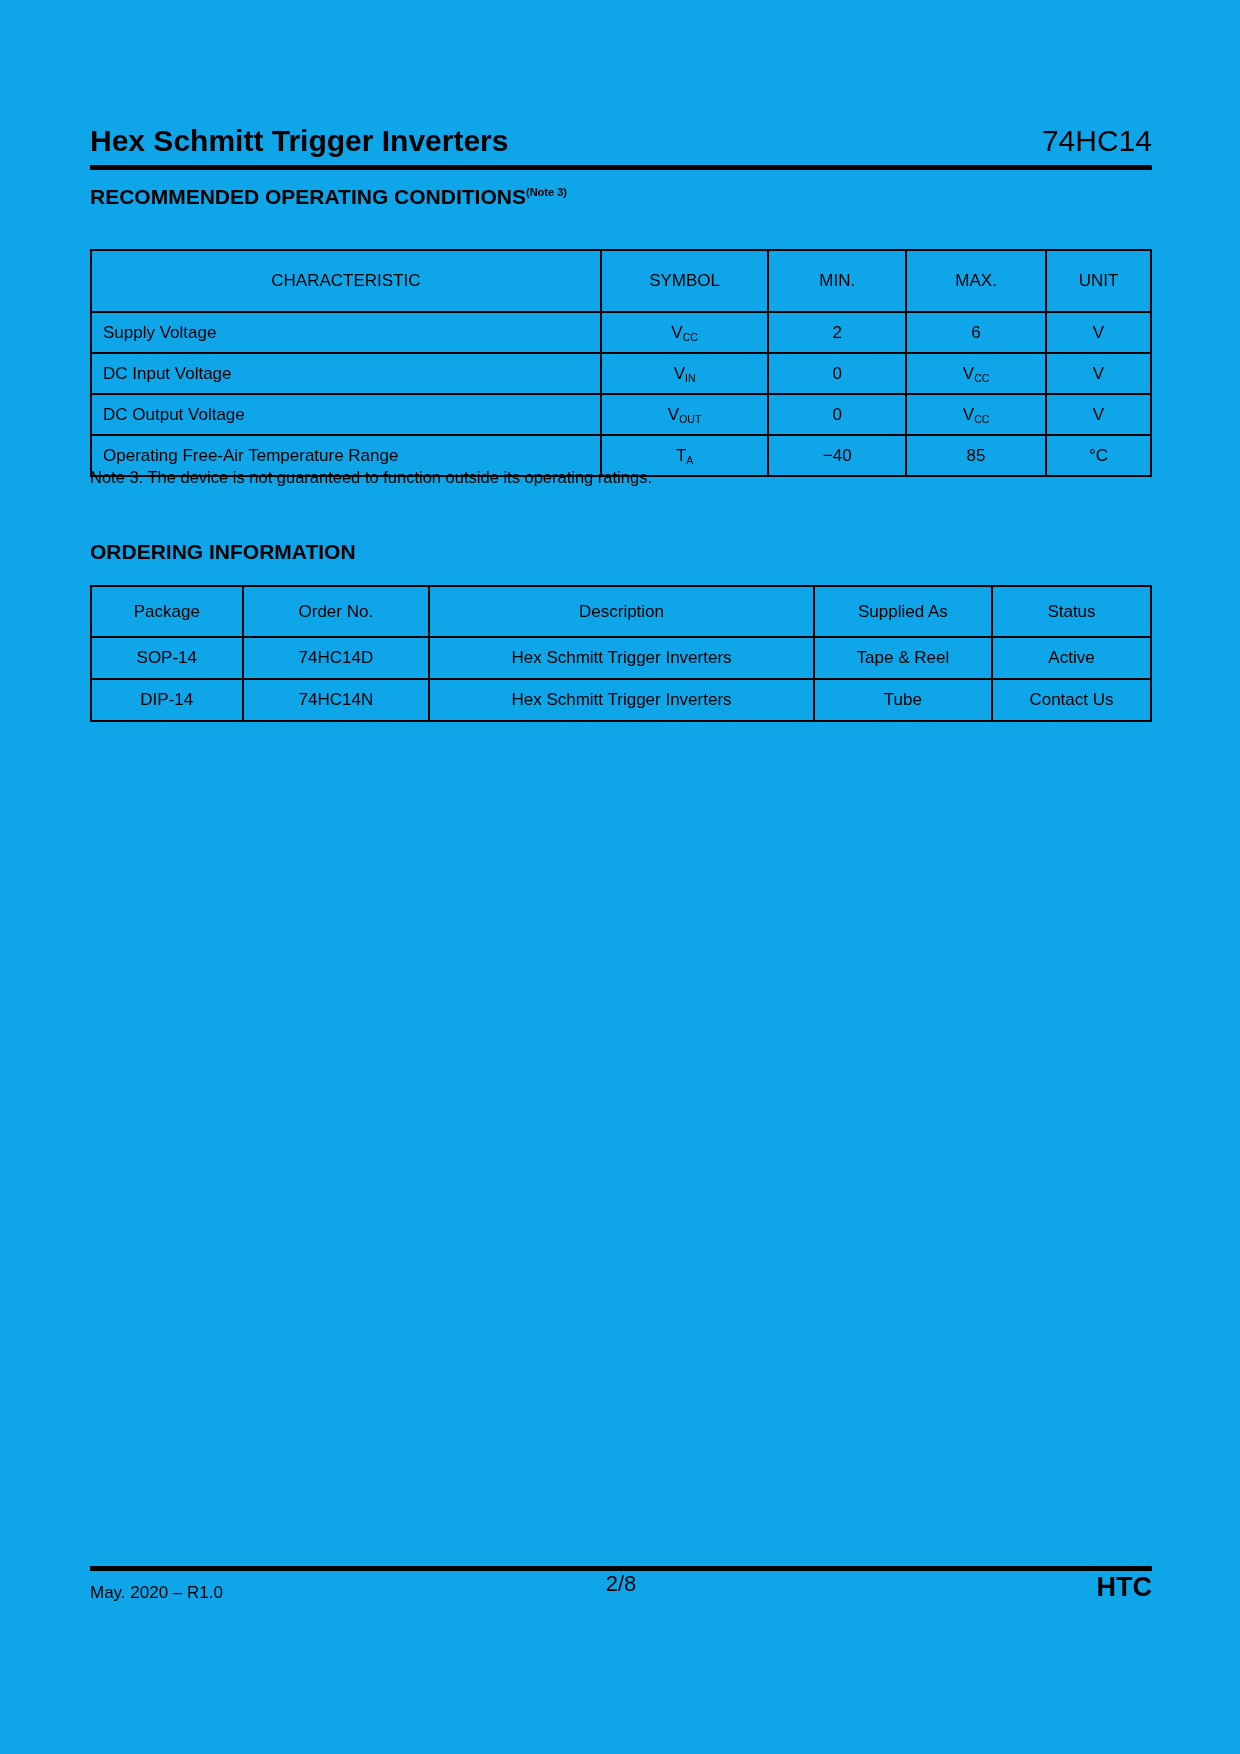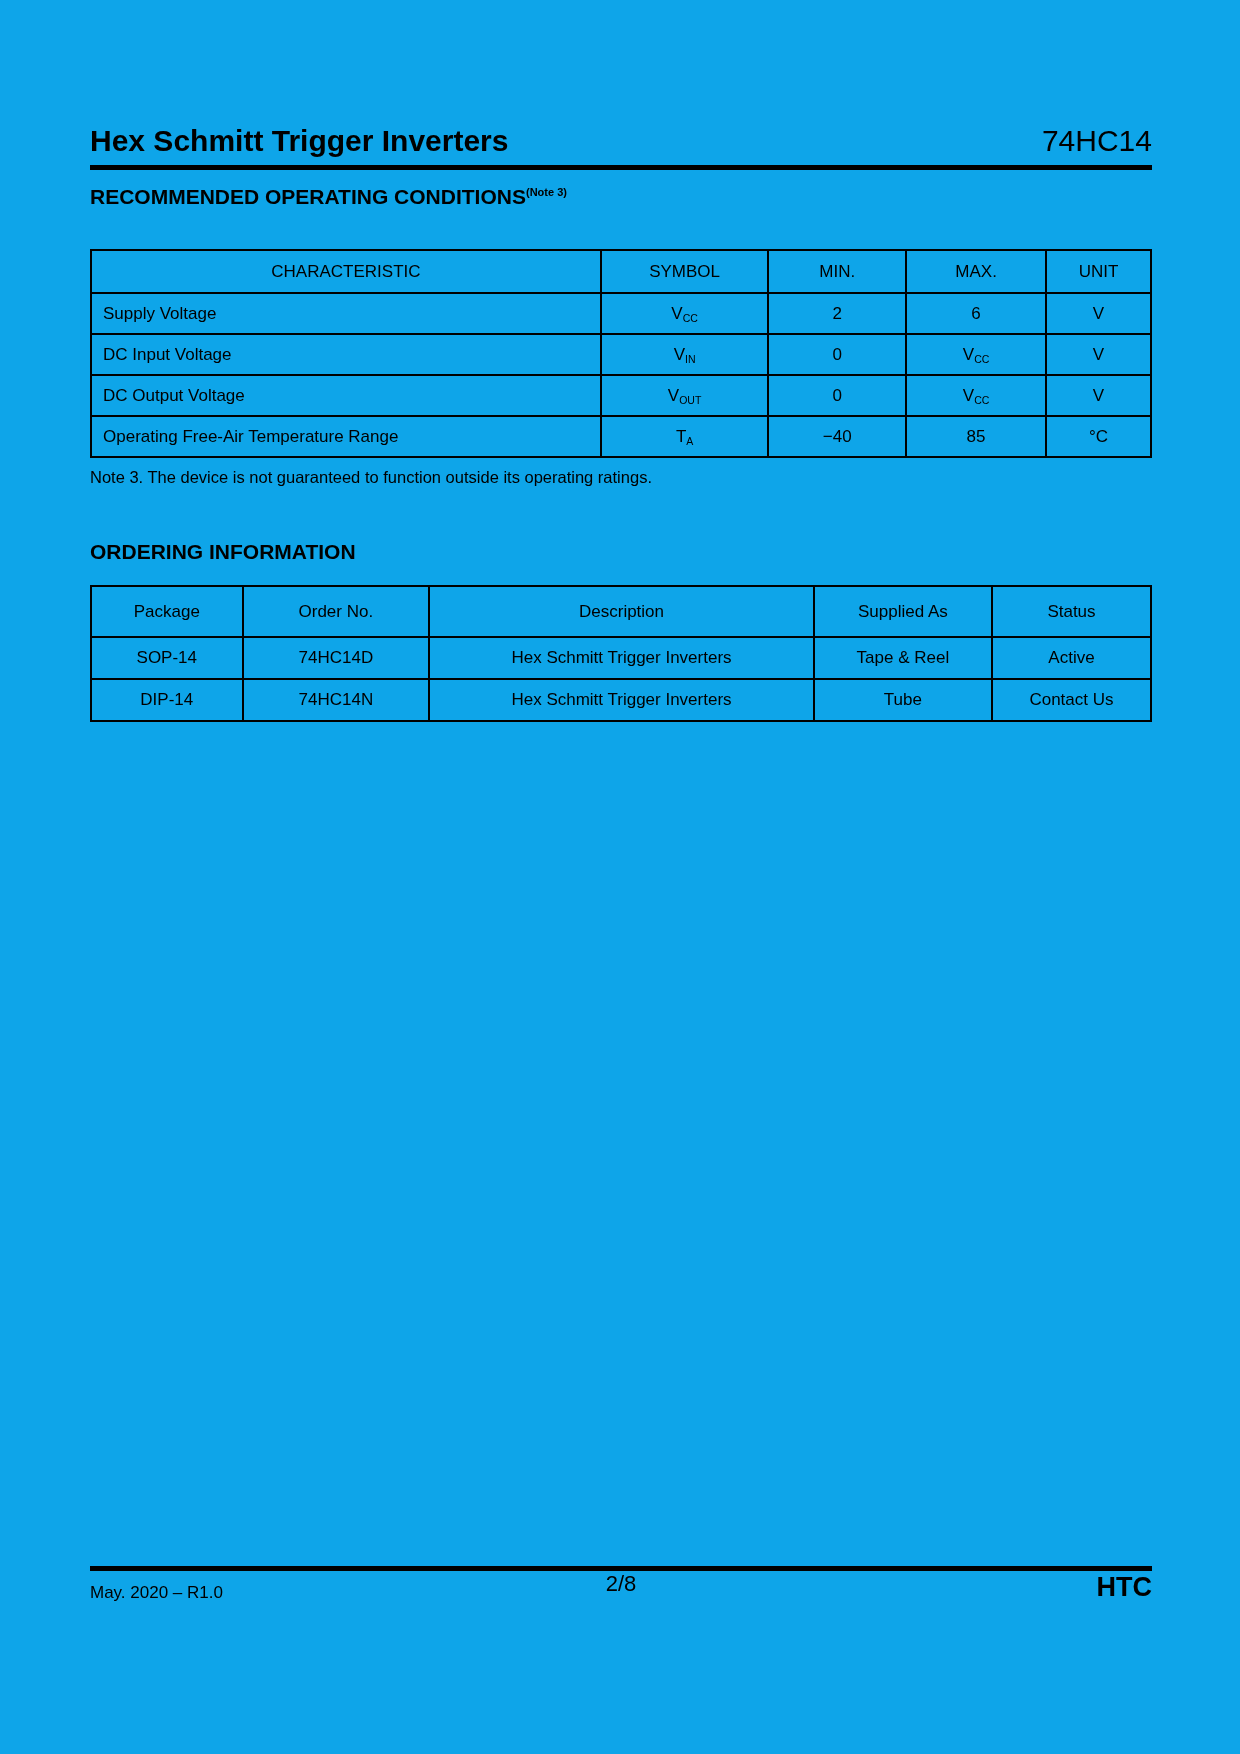--- a/index.html
+++ b/index.html
@@ -35,21 +35,21 @@
   .tbl-ordering { top: 585px; border-radius: 26px; }
   th, td {
     border: 2px solid #000;
     font-weight: normal;
     font-size: 17px;
     text-align: center;
     vertical-align: middle;
     padding: 0 4px;
     overflow: hidden;
   }
-  .tbl-roc thead th { height: 43px; }
+  .tbl-roc thead th { height: 62px; }
   .tbl-roc tbody td { height: 41px; }
   .tbl-ordering thead th { height: 51px; }
   .tbl-ordering tbody td { height: 42px; }
   td.cell-left { text-align: left; padding-left: 11px; }
   sub.subscript { font-size: 62%; vertical-align: baseline; position: relative; bottom: -3px; letter-spacing: 0; }
 
   
   .note-line { position: absolute; top: 468px; left: 0; font-size: 16.5px; }
 
   

